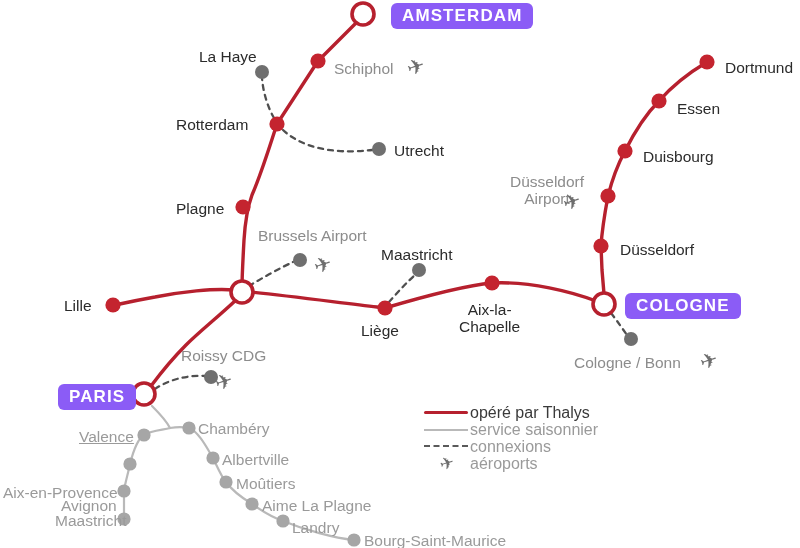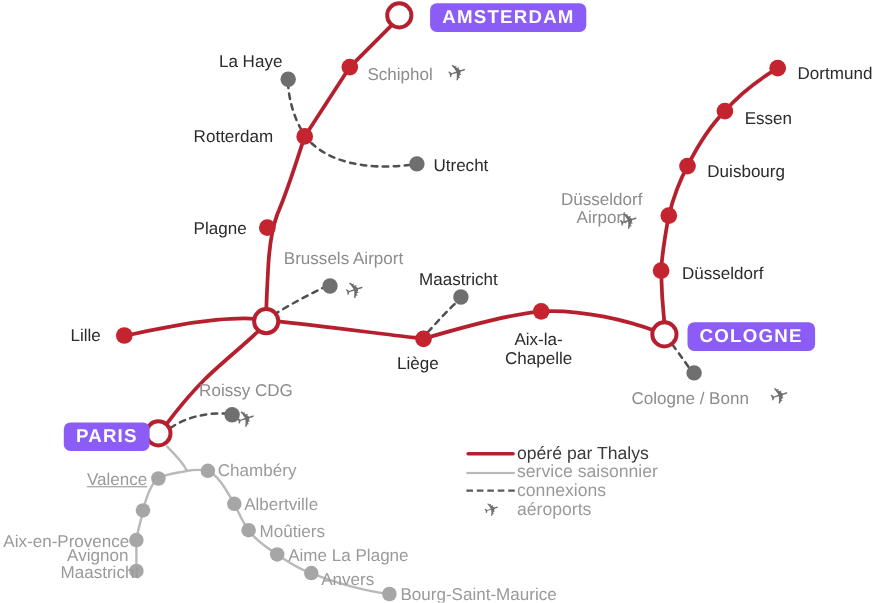--- a/index.html
+++ b/index.html
@@ -277,21 +277,21 @@
   <span class="plane" style="left:215px; top:371px;">✈</span>
 
   <div class="lbl lbl-grey-2" style="left:79px; top:429px;text-decoration:underline;">Valence</div>
   <div class="lbl lbl-grey-2" style="left:61px; top:457px;margin-top:41px;">Avignon</div>
   <div class="lbl lbl-grey-2" style="left:3px; top:485px;">Aix-en-Provence</div>
   <div class="lbl lbl-grey-2" style="left:55px; top:513px;">Maastricht</div>
   <div class="lbl lbl-grey-2" style="left:198px; top:421px;">Chambéry</div>
   <div class="lbl lbl-grey-2" style="left:222px; top:452px;">Albertville</div>
   <div class="lbl lbl-grey-2" style="left:236px; top:476px;">Moûtiers</div>
   <div class="lbl lbl-grey-2" style="left:262px; top:498px;">Aime La Plagne</div>
-  <div class="lbl lbl-grey-2" style="left:292px; top:520px;">Anvers</div>
+  <div class="lbl lbl-grey-2" style="left:292px; top:520px;">Landry</div>
   <div class="lbl lbl-grey-2" style="left:364px; top:533px;">Bourg-Saint-Maurice</div>
 
   <div id="legend">
     <div class="legend-row">
       <div class="legend-key">
         <div class="key-solid-red"></div>
       </div>
       <div class="legend-text dark">opéré par Thalys</div>
     </div>
     <div class="legend-row">

